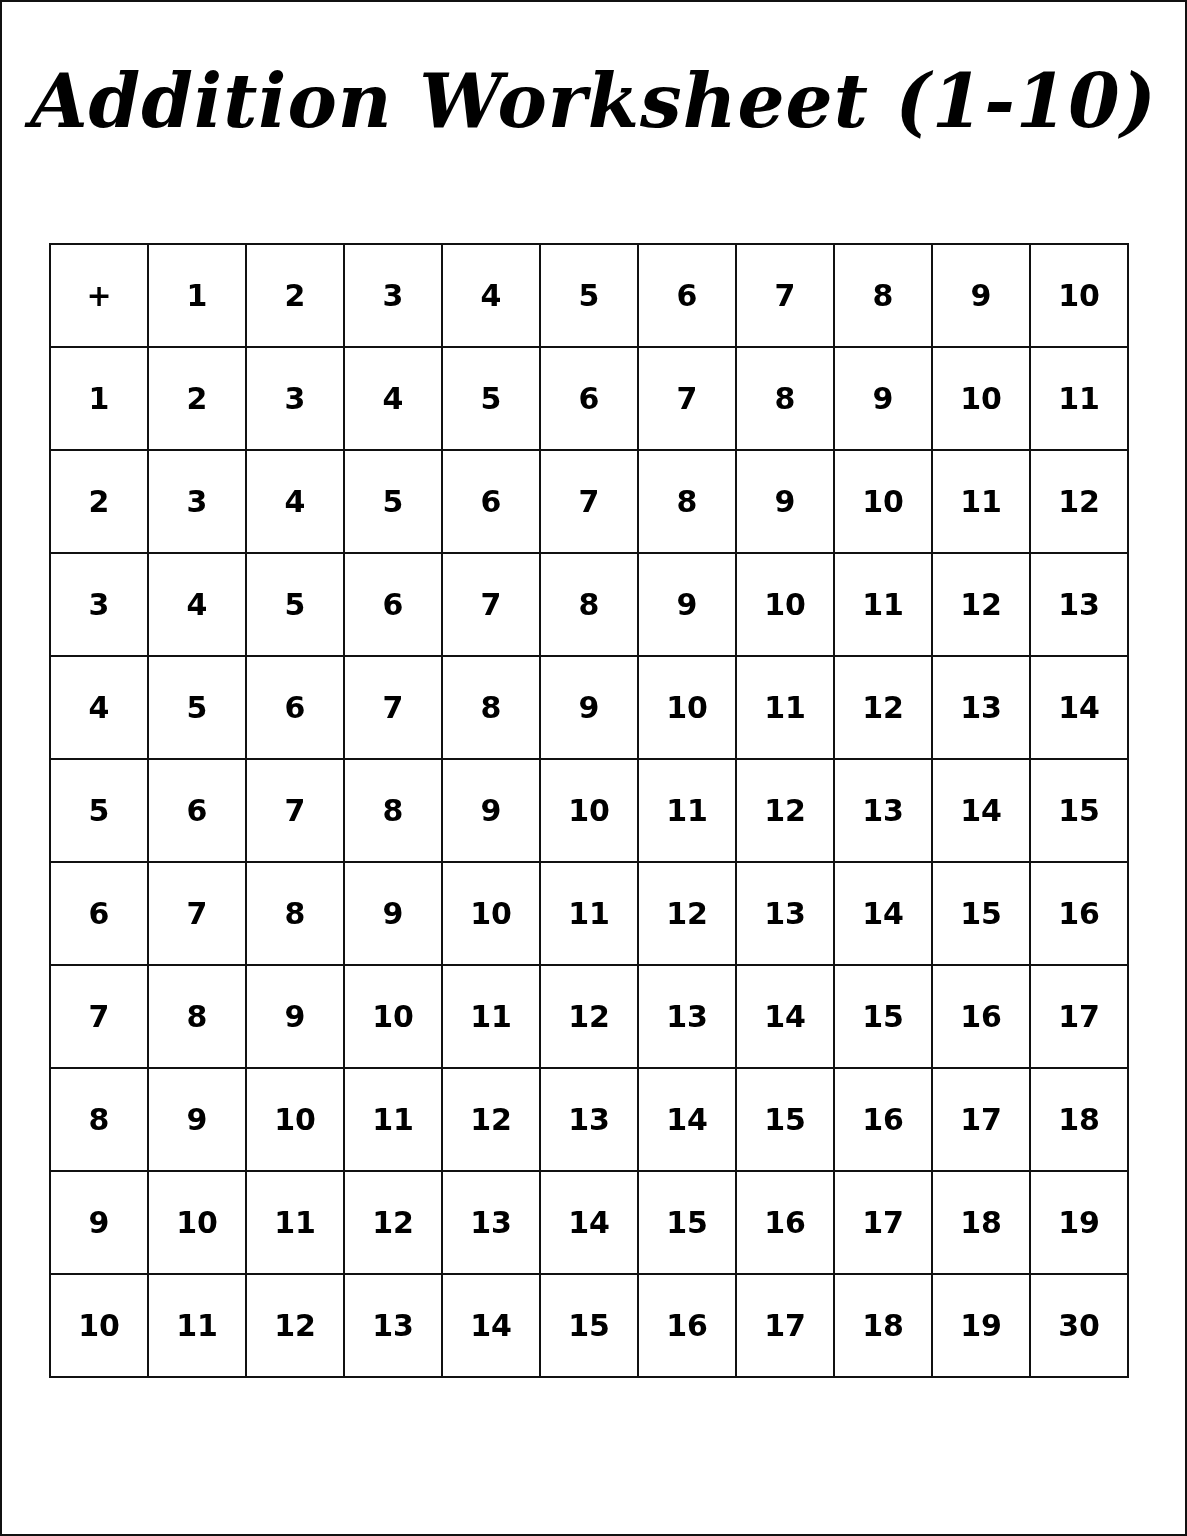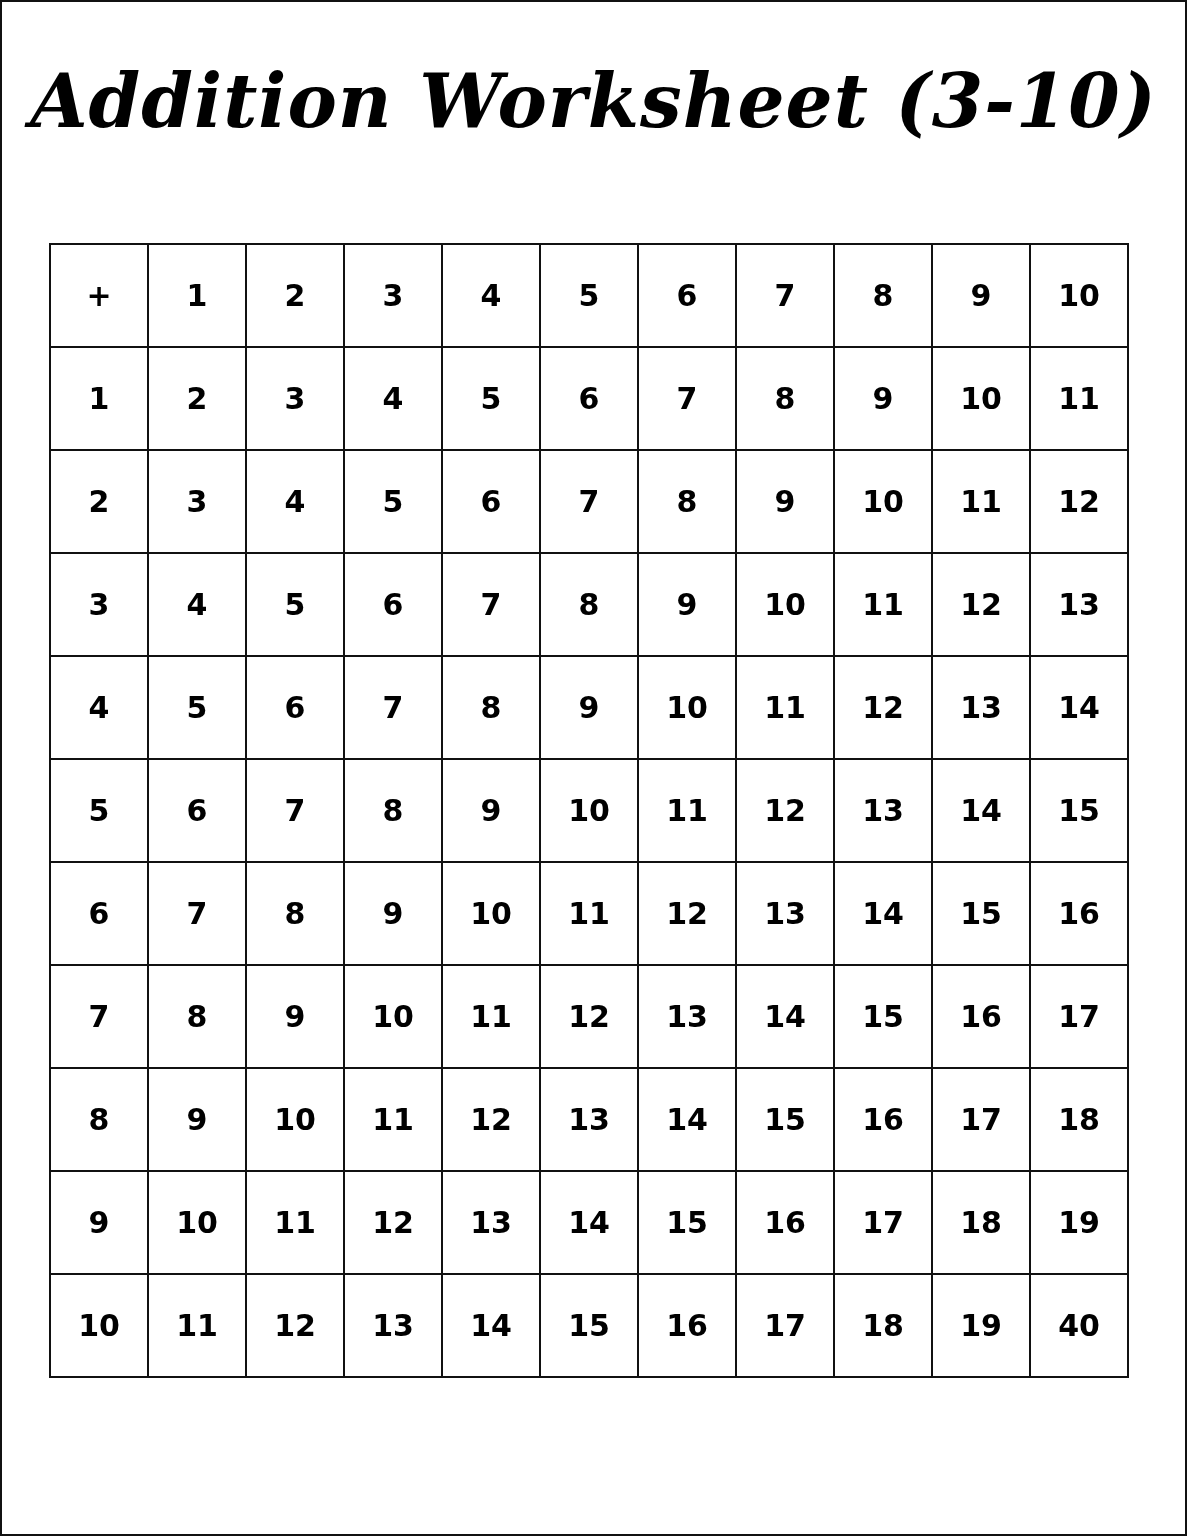--- a/index.html
+++ b/index.html
@@ -29,21 +29,21 @@
     text-align: center; vertical-align: middle;
     font-family: "DejaVu Sans", sans-serif;
     font-weight: bold; font-size: 30px; color: #000000;
     padding: 0;
   }
 </style>
 </head>
 <body>
 
 <div class="page"></div>
-<div class="title">Addition Worksheet (3-10)</div>
+<div class="title">Addition Worksheet (1-10)</div>
 
 <table class="grid">
   <tbody id="grid-body">
       <tr>
         <td>+</td>
         <td>1</td>
         <td>2</td>
         <td>3</td>
         <td>4</td>
         <td>5</td>
@@ -174,16 +174,16 @@
         <td>10</td>
         <td>11</td>
         <td>12</td>
         <td>13</td>
         <td>14</td>
         <td>15</td>
         <td>16</td>
         <td>17</td>
         <td>18</td>
         <td>19</td>
-        <td>40</td>
+        <td>30</td>
       </tr>
     </tbody>
 </table>
 
 </body></html>

